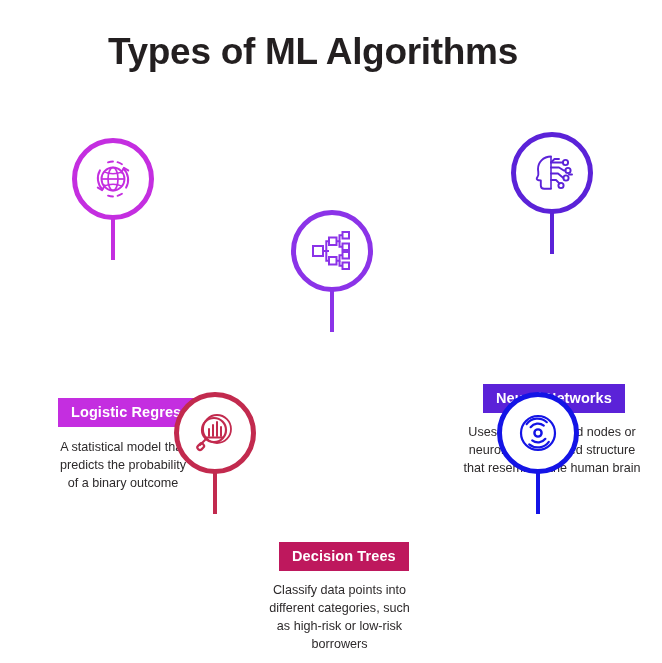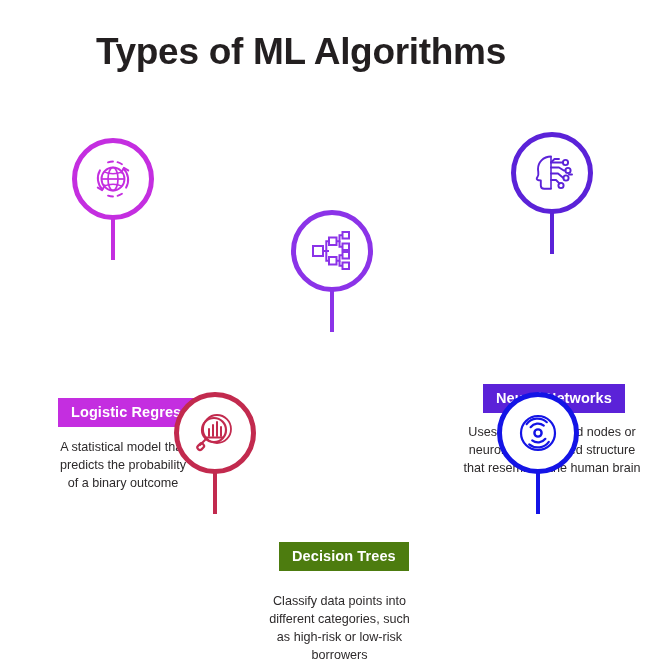--- a/index.html
+++ b/index.html
@@ -17,21 +17,21 @@
   }
 
   #infographic {
     position: absolute;
     inset: 0;
   }
 
   
   .title-block {
     position: absolute;
-    left: 0;
+    left: 12px;
     top: 28px;
     width: 602px;
     text-align: center;
   }
   .title-line {
     font-size: 37px;
     font-weight: bold;
     color: #231f20;
     letter-spacing: -0.3px;
     line-height: 1.32;
@@ -98,21 +98,21 @@
 
   
   #item-logistic            { left: 20px;  top: 138px; width: 185px; }
   #item-logistic .connector { top: 80px; height: 42px; }
   #item-logistic .chip      { top: 260px; left: 38px; }
   #item-logistic .desc      { top: 301px; left: 13px; width: 180px; }
 
   #item-decision            { left: 252px; top: 210px; width: 160px; }
   #item-decision .connector { top: 80px; height: 42px; }
   #item-decision .chip      { top: 332px; left: 27px; }
-  #item-decision .desc      { top: 383px; left: 0px;  width: 175px; }
+  #item-decision .desc      { top: 372px; left: 0px;  width: 175px; }
 
   #item-neural              { left: 468px; top: 132px; width: 168px; }
   #item-neural .connector   { top: 80px; height: 42px; }
   #item-neural .chip        { top: 252px; left: 15px; }
   #item-neural .desc        { top: 292px; left: -17px; width: 202px; }
 
   #item-random              { left: 135px; top: 392px; width: 160px; }
   #item-random .connector   { top: 80px; height: 42px; }
 
   #item-anomaly             { left: 458px; top: 392px; width: 160px; }
@@ -170,21 +170,21 @@
           <line x1="20" y1="23" x2="17.5" y2="23"></line>
           <path d="M17.3 23 L17.3 13.25 L20 13.25"></path>
           <path d="M17.3 23 L17.3 32.75 L20 32.75"></path>
           <path d="M27.5 13.25 L30.5 13.25 L30.5 7.25 L33.5 7.25"></path>
           <path d="M30.5 13.25 L30.5 18.75 L33.5 18.75"></path>
           <path d="M27.5 32.75 L30.5 32.75 L30.5 27.25 L33.5 27.25"></path>
           <path d="M30.5 32.75 L30.5 37.75 L33.5 37.75"></path>
         </svg>
       </div>
     </div>
-    <div class="chip" style="background:#4d7c0f">Decision Trees</div>
+    <div class="chip" style="background:#be185d">Decision Trees</div>
     <div class="desc">Classify data points into
 different categories, such
 as high-risk or low-risk
 borrowers</div>
   </div>
 
   <div class="item" id="item-neural" style="color:#5b22d8">
     <div class="connector"></div>
     <div class="icon-wrap">
       <div class="icon-circle">

